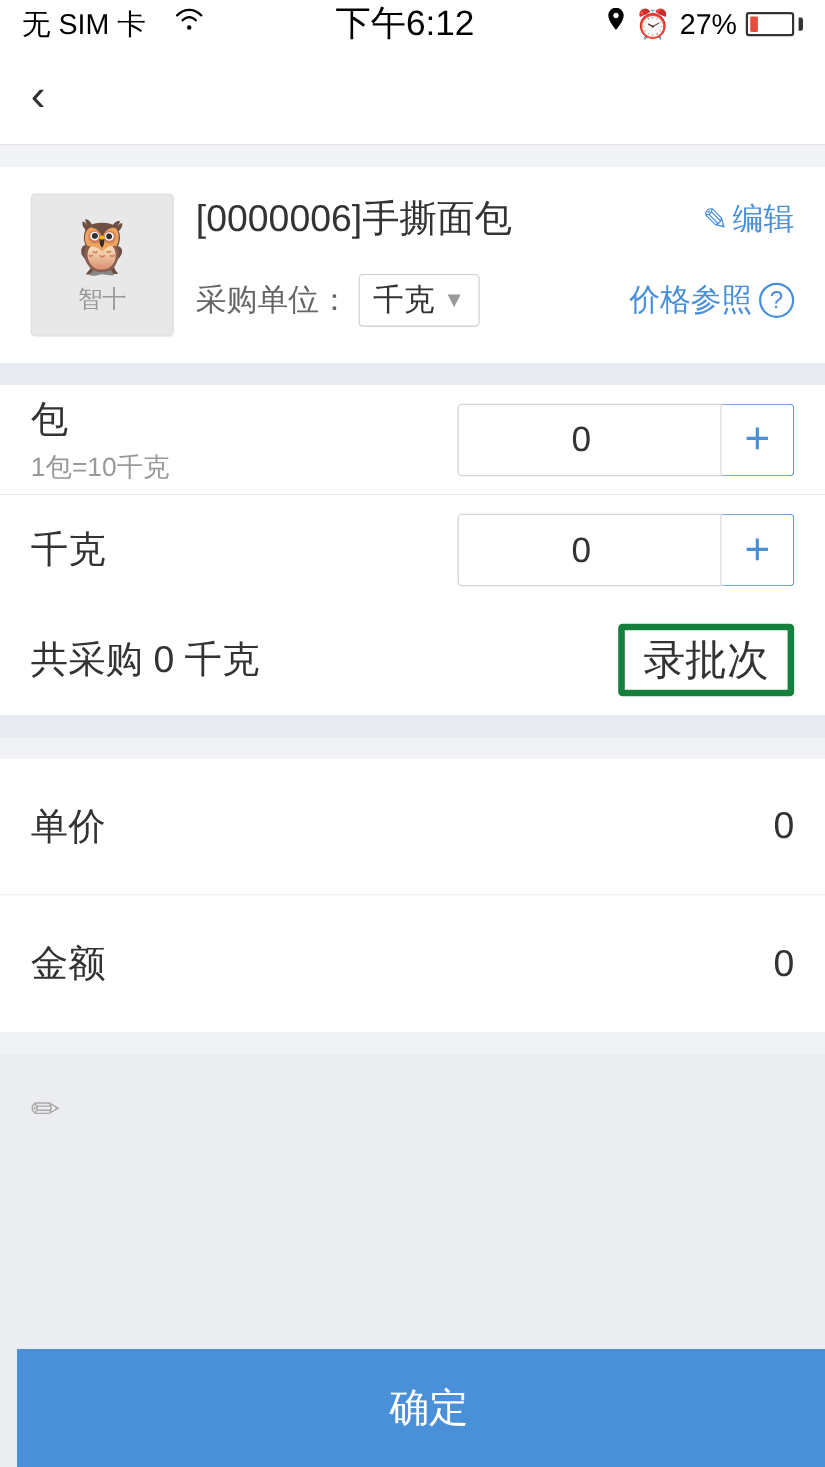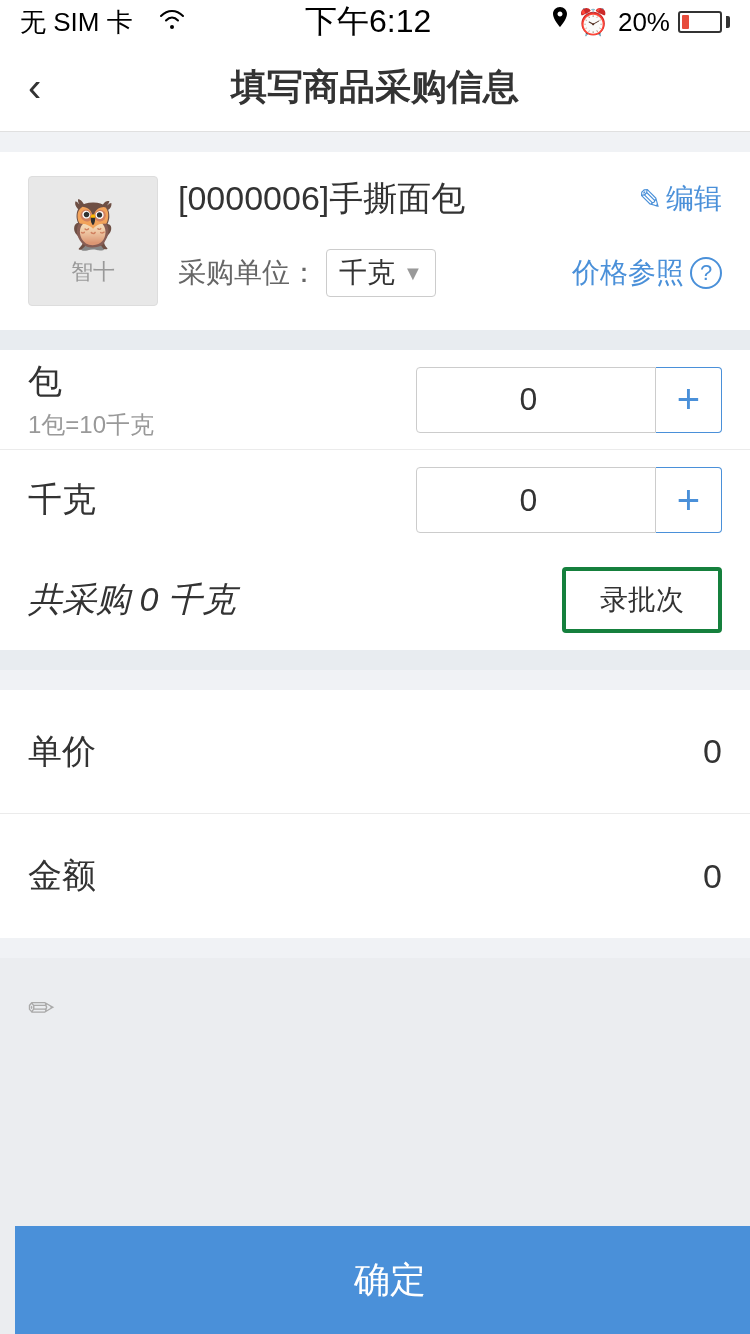--- a/index.html
+++ b/index.html
@@ -19,21 +19,20 @@
       background: #fff;
       display: flex;
       align-items: center;
       justify-content: space-between;
       padding: 0 20px;
       font-size: 28px;
       color: #000;
     }
     .status-bar-left {
       display: flex;
-      align-items: center;
       gap: 24px;
       font-size: 26px;
     }
     .status-bar-center {
       font-size: 32px;
       font-weight: 500;
     }
     .status-bar-right {
       display: flex;
       align-items: center;
@@ -262,34 +261,33 @@
       display: flex;
       align-items: center;
       justify-content: space-between;
       padding: 0 28px;
       height: 100px;
       background: #fff;
     }
     .summary-text {
       font-size: 34px;
       color: #333;
-      font-style: italic;
     }
     .summary-text span {
       font-weight: 500;
     }
     .batch-btn {
       width: 160px;
       height: 66px;
-      border: 4px solid #15803d;
+      border: 6px solid #15803d;
       border-radius: 4px;
       display: flex;
       align-items: center;
       justify-content: center;
-      font-size: 28px;
+      font-size: 38px;
       color: #333;
       cursor: pointer;
       background: #fff;
     }
 
     
     .price-section {
       background: #fff;
       margin-top: 20px;
     }
@@ -370,33 +368,32 @@
     </span>
   </div>
   <div class="status-bar-center">下午6:12</div>
   <div class="status-bar-right">
     <span>
       <svg width="20" height="24" viewBox="0 0 20 24" fill="#000">
         <path d="M10 0C6.13 0 3 3.13 3 7c0 5.25 7 13 7 13s7-7.75 7-13c0-3.87-3.13-7-7-7zm0 9.5c-1.38 0-2.5-1.12-2.5-2.5S8.62 4.5 10 4.5s2.5 1.12 2.5 2.5S11.38 9.5 10 9.5z"></path>
       </svg>
     </span>
     <span>⏰</span>
-    <span>20%</span>
+    <span>27%</span>
     <span class="battery-icon">
       <span class="battery-body">
         <span class="battery-fill"></span>
       </span>
       <span class="battery-cap"></span>
     </span>
   </div>
 </div>
 
 <div class="nav-bar">
   <div class="nav-back">‹</div>
-  <div class="nav-title">填写商品采购信息</div>
 </div>
 
 <div class="product-section">
   <div class="product-image">
     <span class="product-image-logo">🦉</span>
     <span class="product-image-text">智十</span>
   </div>
   <div class="product-info">
     <div class="product-header">
       <div class="product-name">[0000006]手撕面包</div>

